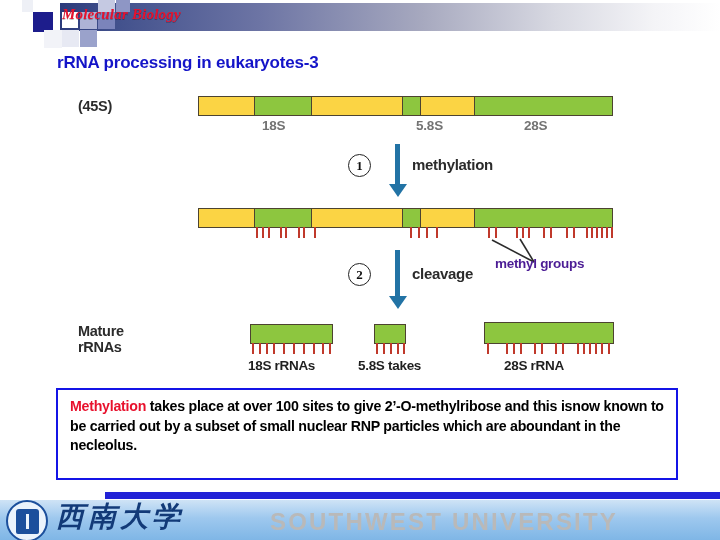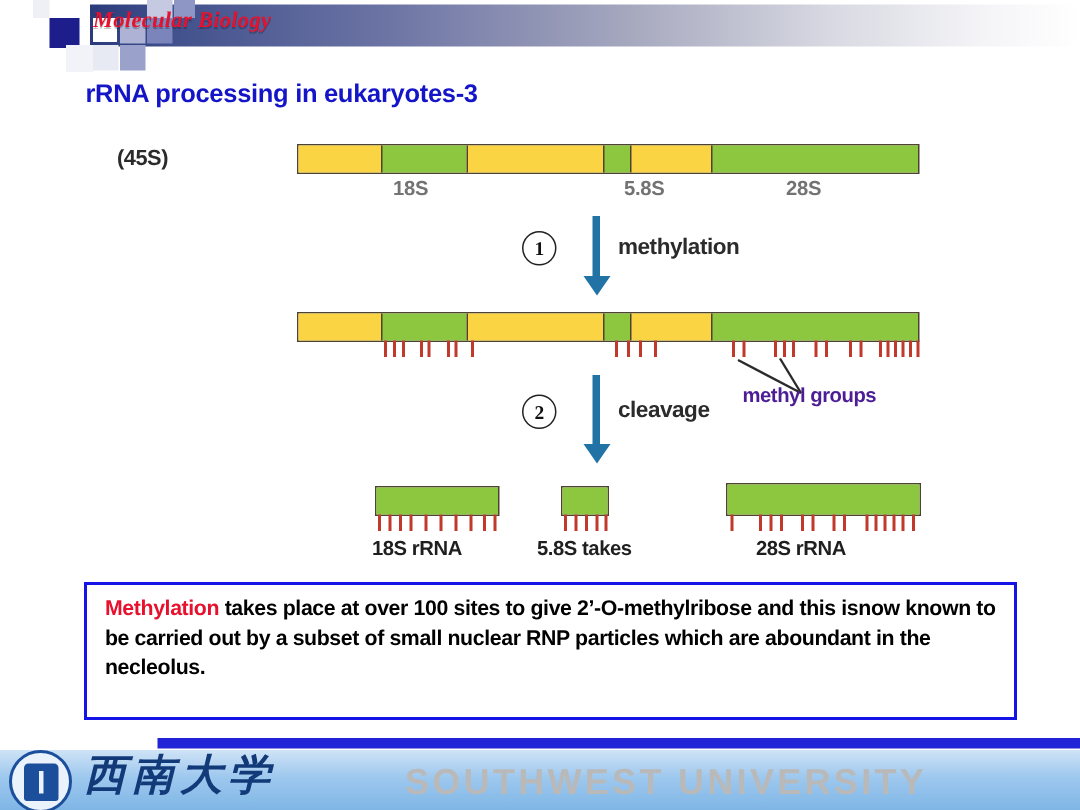--- a/index.html
+++ b/index.html
@@ -228,37 +228,41 @@
     <line x1="44" y1="24" x2="2" y2="2" stroke="#2b2b2b" stroke-width="1.6"></line>
     <line x1="44" y1="24" x2="30" y2="1" stroke="#2b2b2b" stroke-width="1.6"></line>
   </svg>
   <div id="mg-label">methyl groups</div>
 
   <div class="arrow" style="left:395px;top:162px;height:48px;"></div>
   <div class="arrowhead" style="left:388.5px;top:208px;"></div>
   <div class="stepnum" style="left:348px;top:175px;">2</div>
   <div class="steptext" style="left:412px;top:177px;">cleavage</div>
 
+  <div class="dlabel" id="lbl-mature">
+    <div>Mature</div>
+      <div>rRNAs</div>
+  </div>
 
   <div class="bar" style="left:250px;top:236px;width:83px;">
     <div class="seg grn" style="width:100%"></div>
   </div>
   <div class="ticks" style="left:250px;top:255px;width:83px;">
     <i style="left:2px"></i>
       <i style="left:9px"></i>
       <i style="left:16px"></i>
     <i style="left:23px"></i>
       <i style="left:33px"></i>
       <i style="left:43px"></i>
     <i style="left:53px"></i>
       <i style="left:63px"></i>
       <i style="left:72px"></i>
       <i style="left:79px"></i>
   </div>
-  <div class="mature-lab" style="left:248px;top:270px;">18S rRNA</div>
+  <div class="mature-lab" style="left:248px;top:270px;">18S rRNAs</div>
 
   <div class="bar" style="left:374px;top:236px;width:32px;">
     <div class="seg grn" style="width:100%"></div>
   </div>
   <div class="ticks" style="left:374px;top:255px;width:32px;">
     <i style="left:2px"></i>
       <i style="left:9px"></i>
       <i style="left:16px"></i>
       <i style="left:23px"></i>
       <i style="left:29px"></i>

